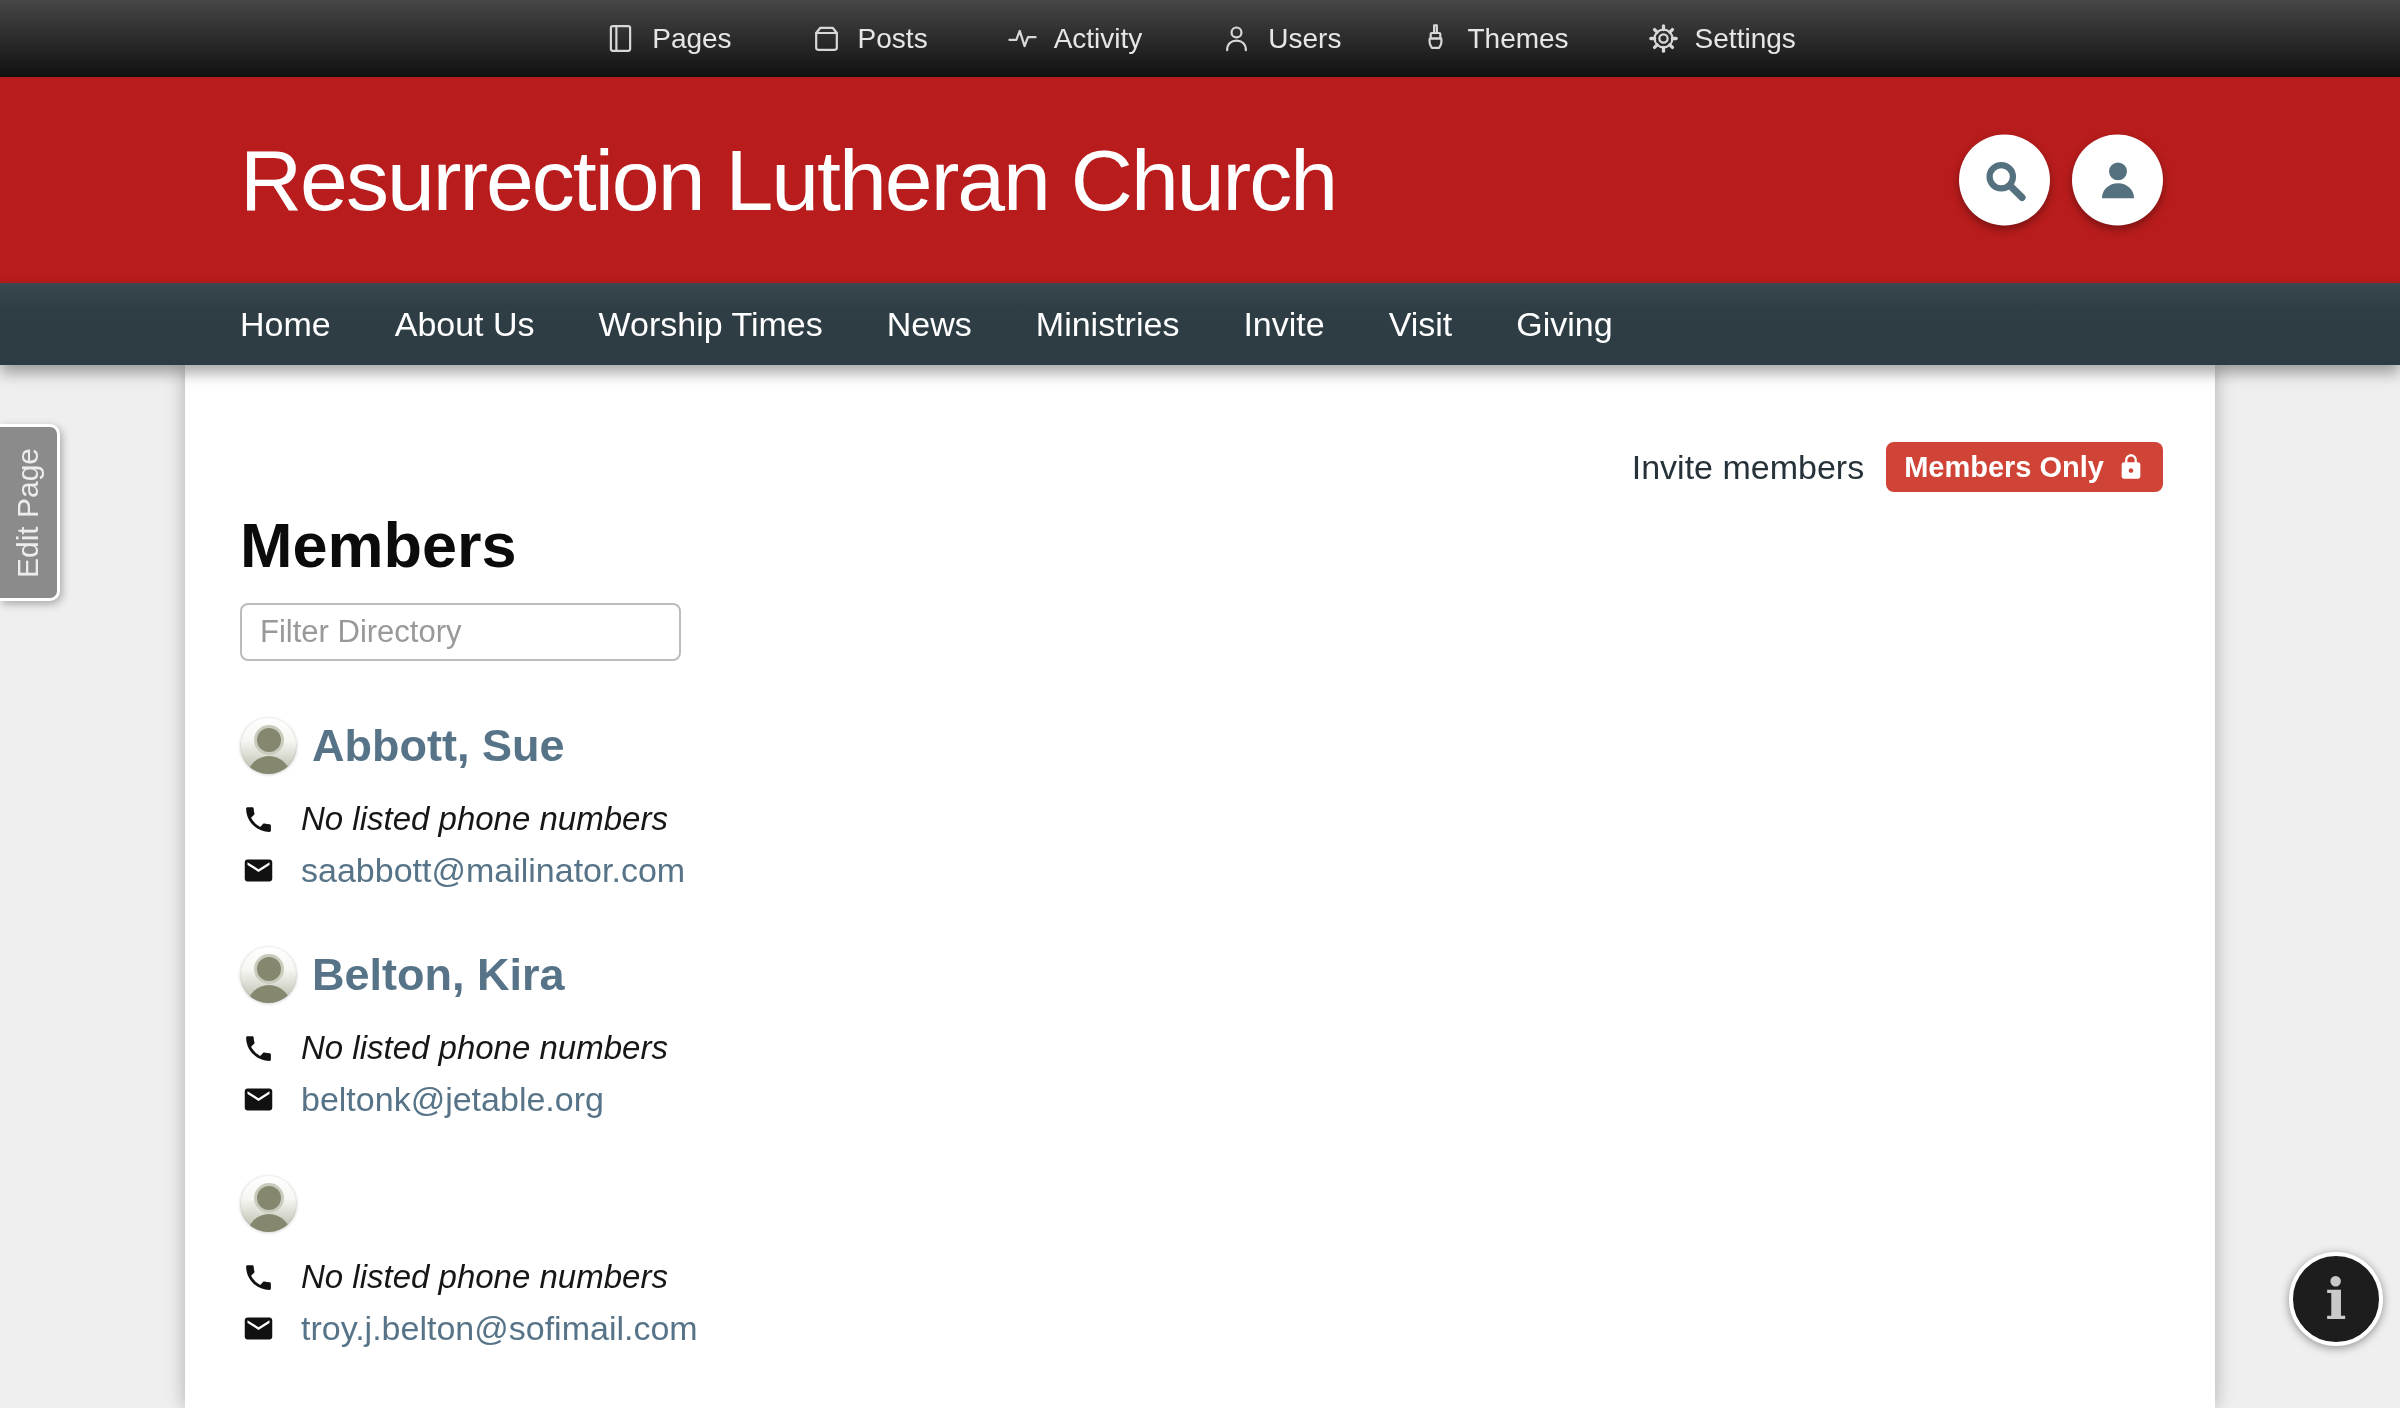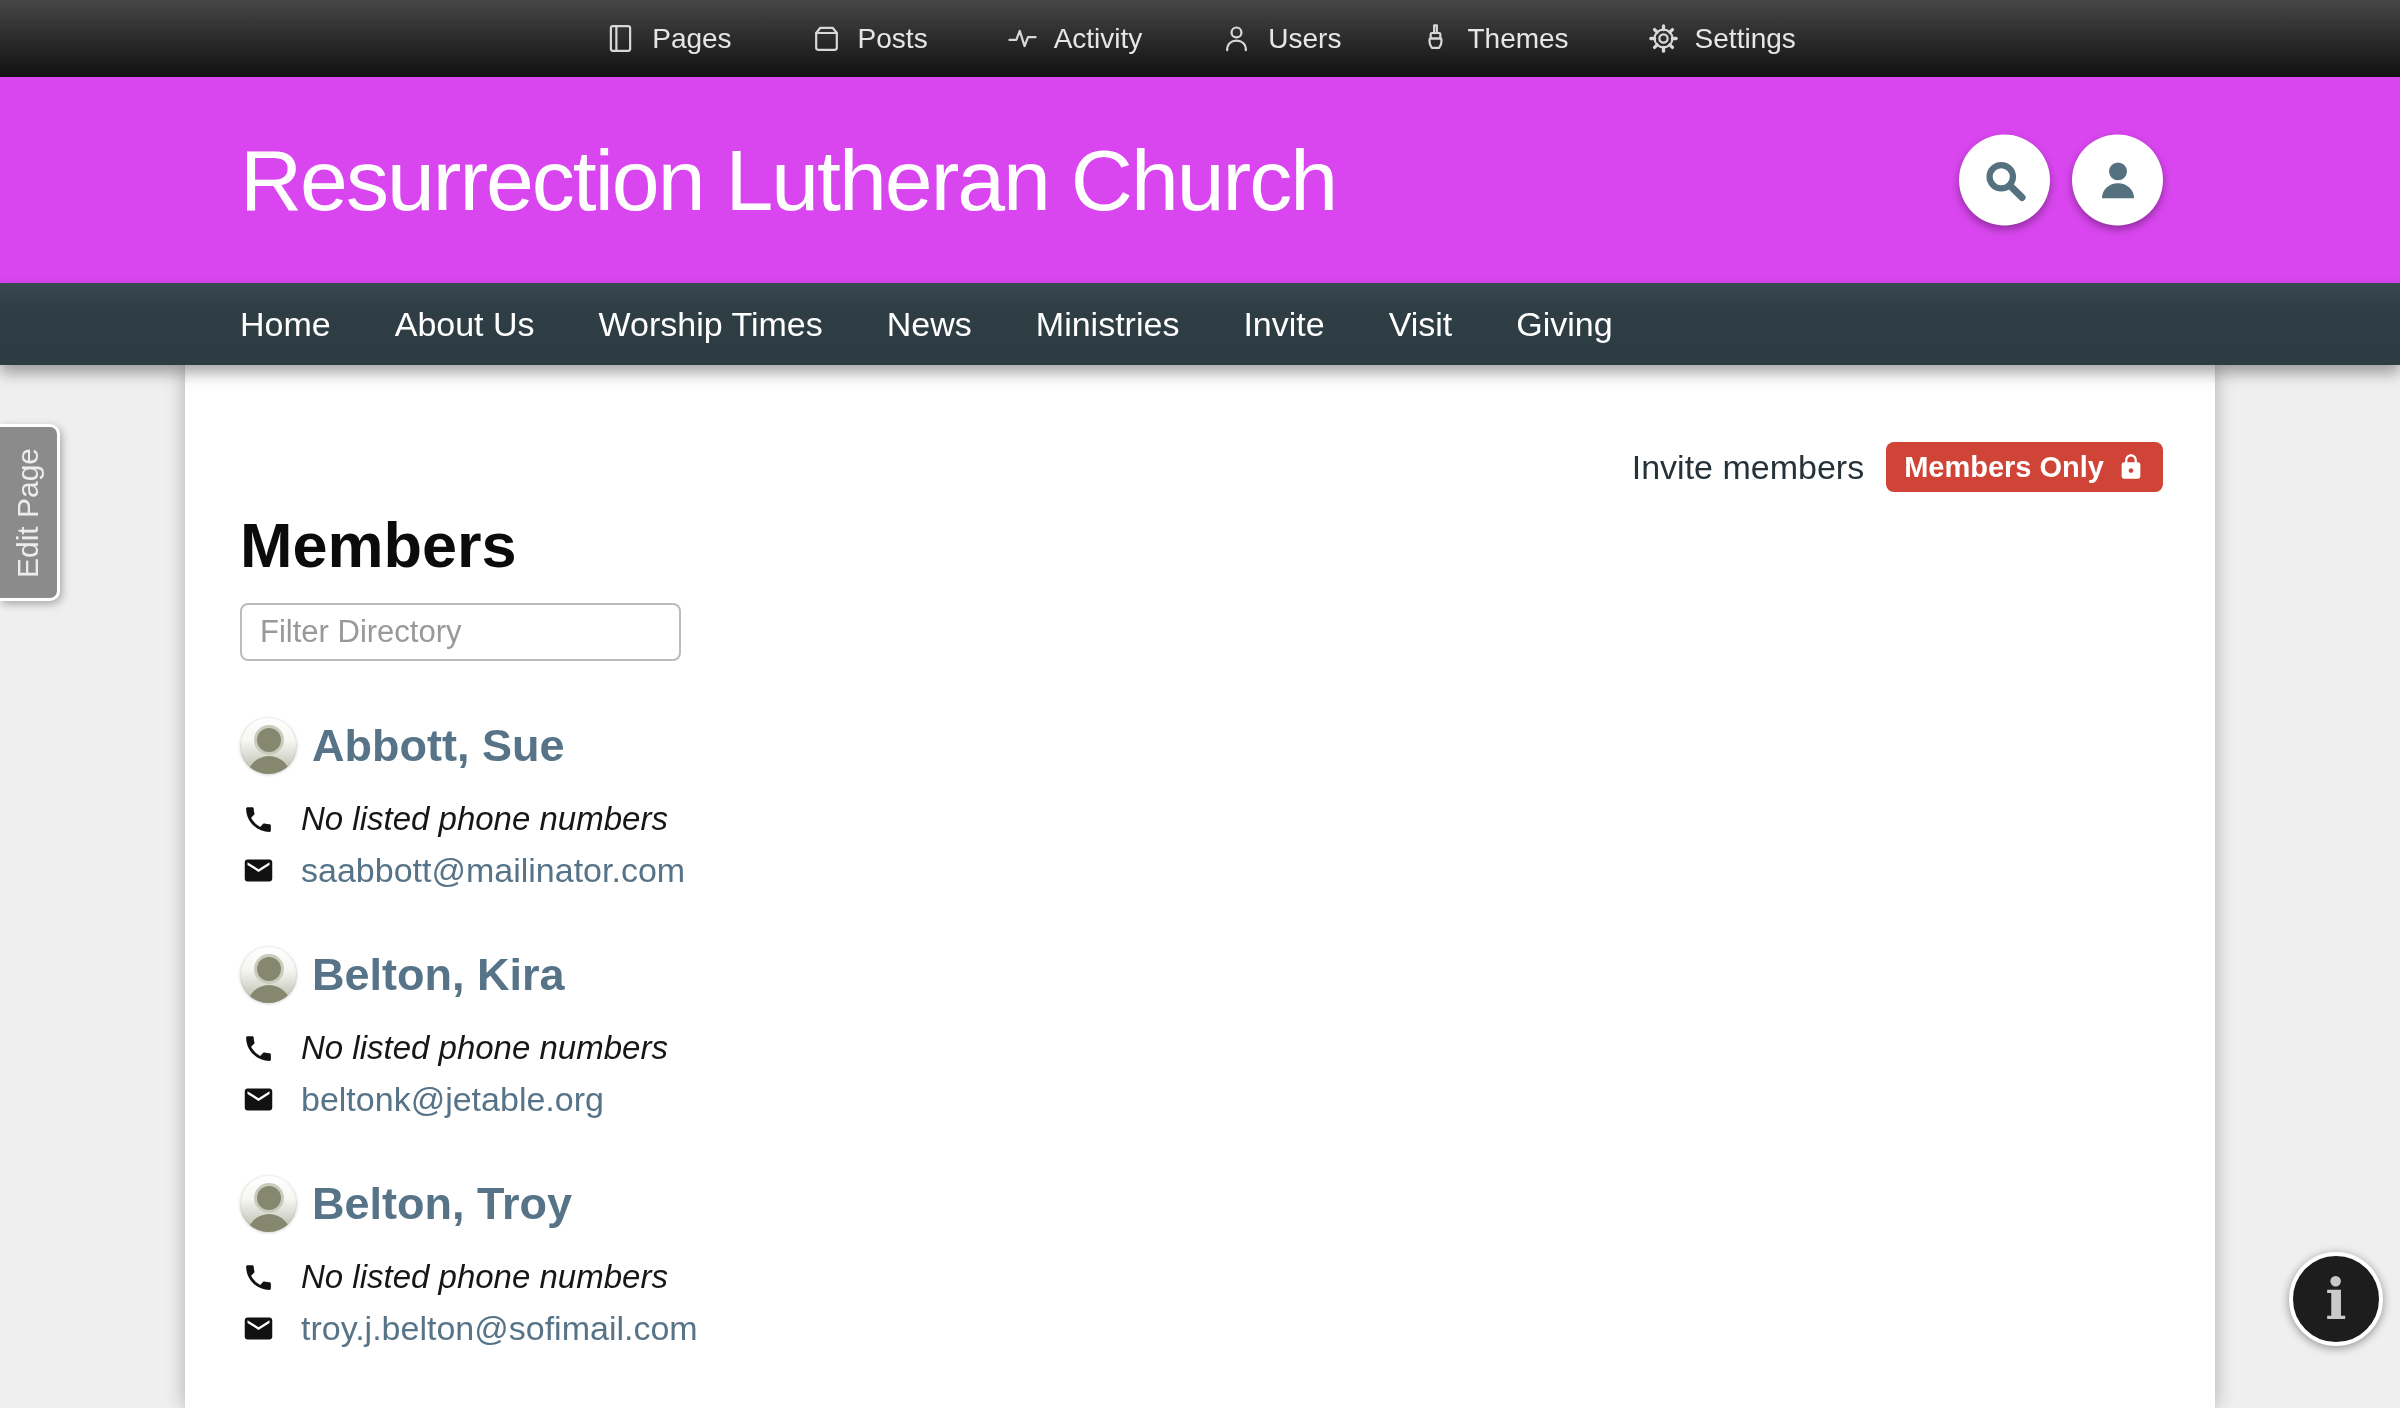--- a/index.html
+++ b/index.html
@@ -20,21 +20,21 @@
   }
   .admin-item {
     display: flex; align-items: center; gap: 15px;
     color: #e6e6e6; font-size: 28px; cursor: pointer;
   }
   .admin-item svg { width: 33px; height: 33px; stroke: #d8d8d8; fill: none; stroke-width: 1.6; stroke-linecap: round; stroke-linejoin: round; }
 
   
   .site-header {
     position: absolute; top: 77px; left: 0; width: 2400px; height: 206px;
-    background: #d946ef; z-index: 10;
+    background: #b91c1c; z-index: 10;
   }
   .site-title {
     position: absolute; left: 240px; top: 50%; transform: translateY(-50%);
     color: #ffffff; font-size: 86px; font-weight: 500; letter-spacing: -2px;
     white-space: nowrap;
   }
   .header-actions {
     position: absolute; right: 237px; top: 50%; transform: translateY(-50%);
     display: flex; gap: 22px;
   }
@@ -291,21 +291,20 @@
       </div>
     </div>
 
     <div class="member">
       <div class="member-head">
         <div class="avatar">
           <div class="halo"></div>
             <div class="head"></div>
             <div class="shoulders"></div>
         </div>
-        <span class="member-name">Belton, Troy</span>
       </div>
       <div class="member-row phone">
         <svg viewBox="0 0 24 24">
           <path d="M6.62 10.79c1.44 2.83 3.76 5.14 6.59 6.59l2.2-2.2c.27-.27.67-.36 1.02-.24 1.12.37 2.33.57 3.57.57.55 0 1 .45 1 1V20c0 .55-.45 1-1 1-9.39 0-17-7.61-17-17 0-.55.45-1 1-1h3.5c.55 0 1 .45 1 1 0 1.25.2 2.45.57 3.57.11.35.03.74-.25 1.02l-2.2 2.2z"></path>
         </svg>
         <span class="phone-text">No listed phone numbers</span>
       </div>
       <div class="member-row email">
         <svg viewBox="0 0 24 24">
           <path d="M20 4H4c-1.1 0-2 .9-2 2v12c0 1.1.9 2 2 2h16c1.1 0 2-.9 2-2V6c0-1.1-.9-2-2-2zm0 4l-8 5-8-5V6l8 5 8-5v2z"></path>

